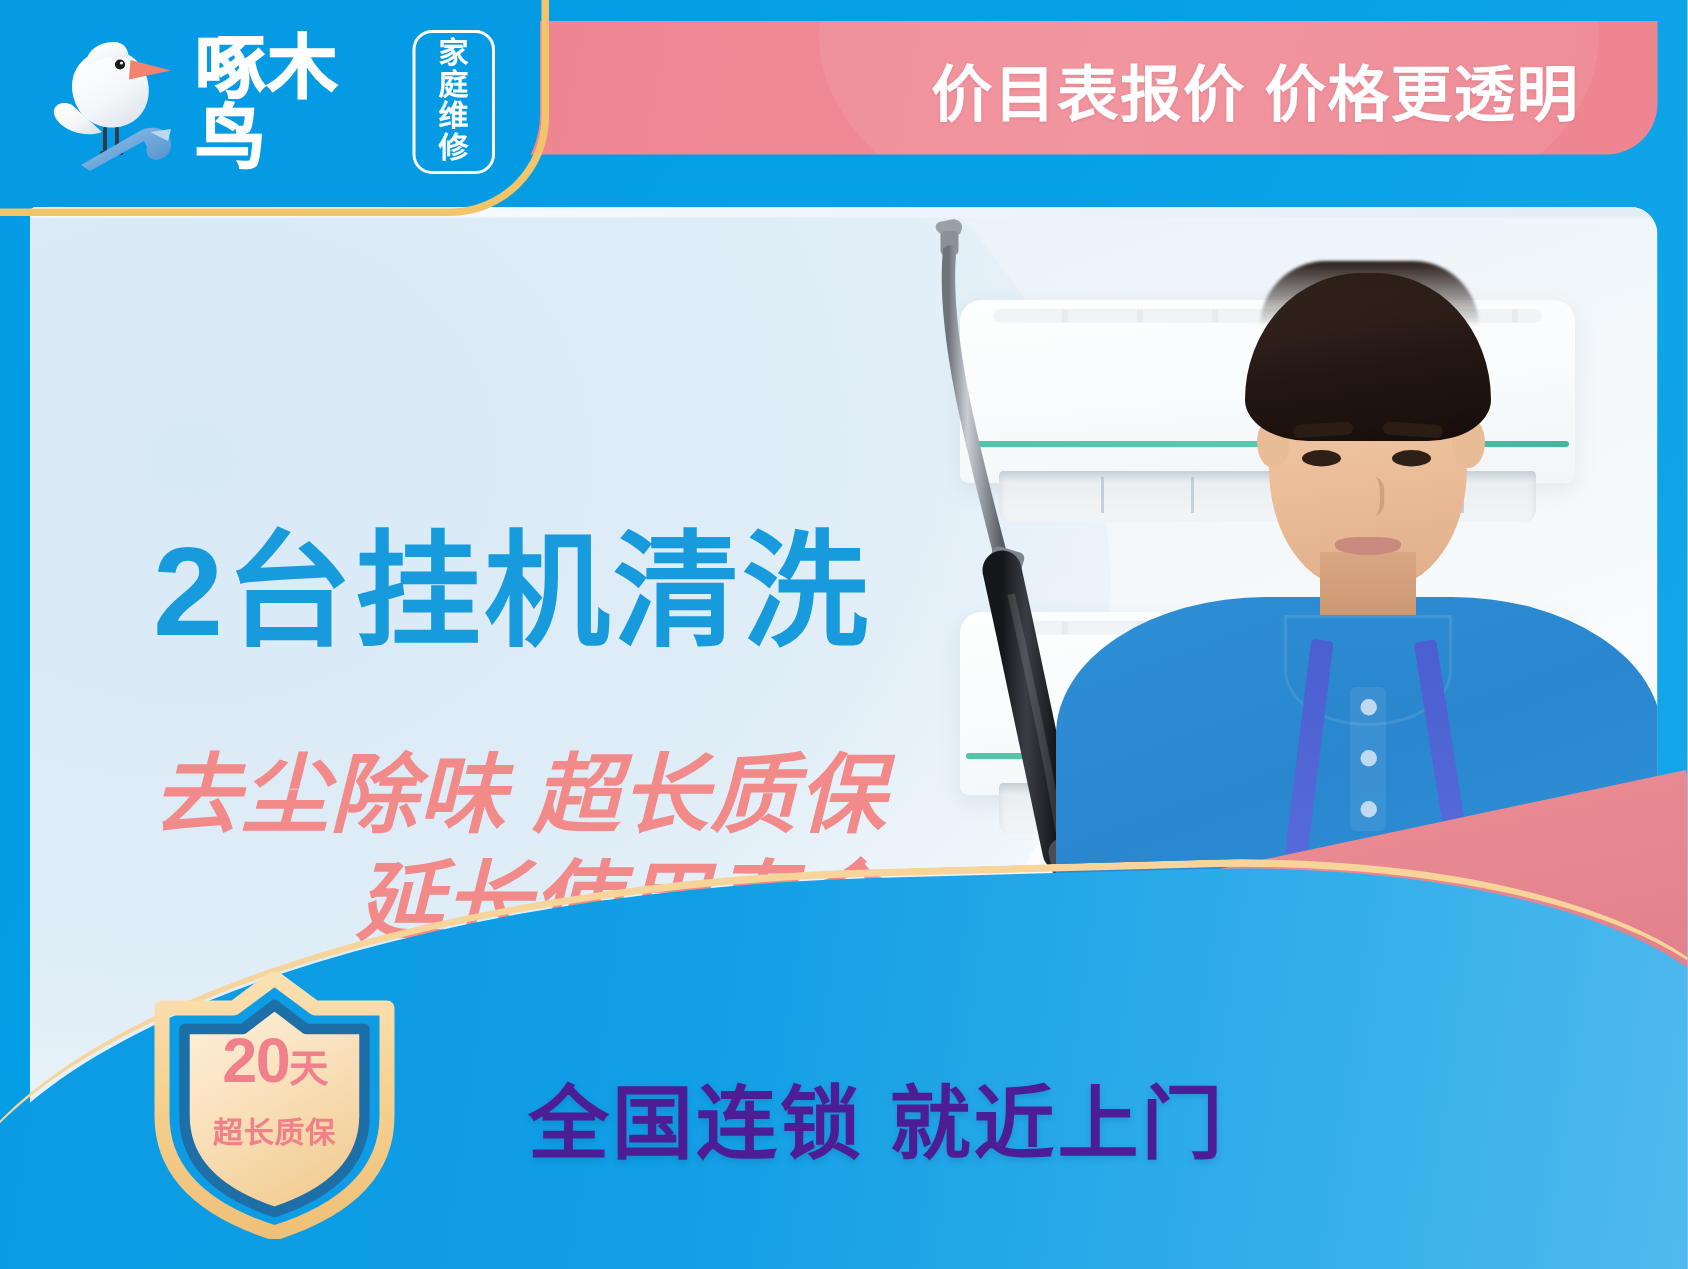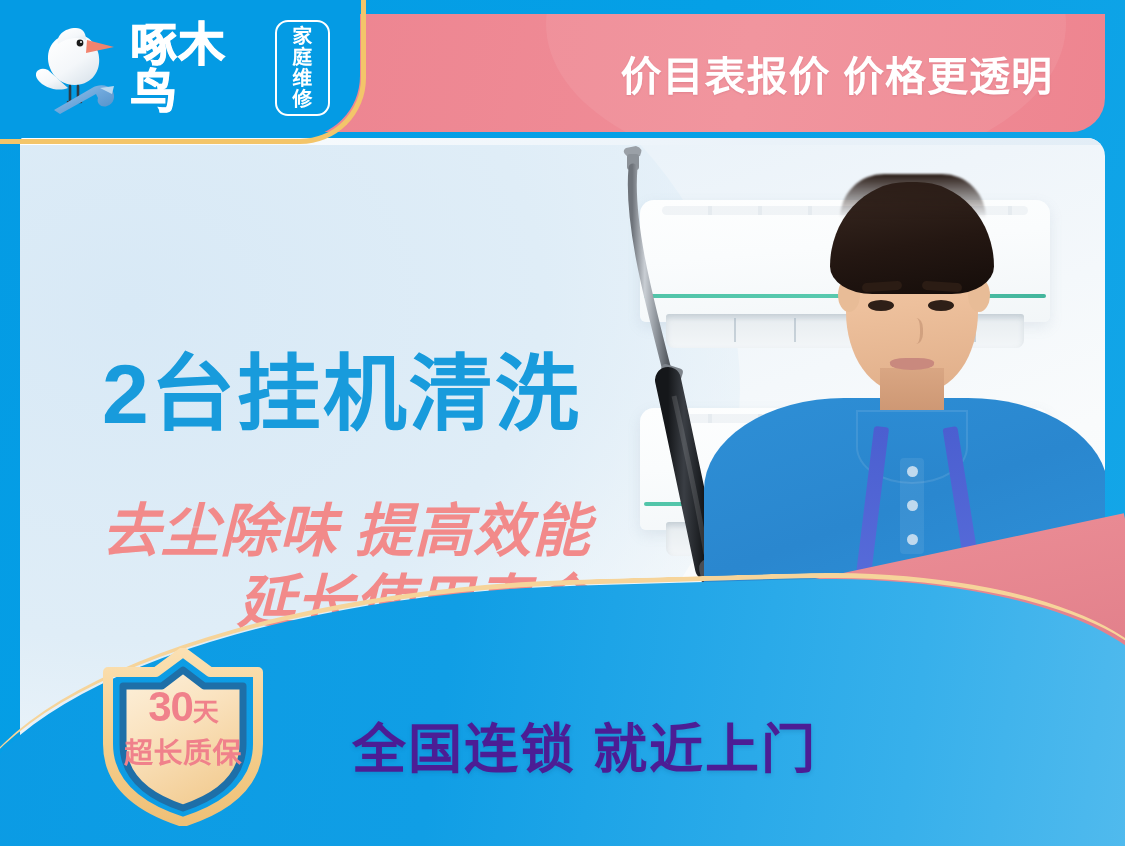--- a/index.html
+++ b/index.html
@@ -50,21 +50,21 @@
     box-sizing: border-box;
     z-index: 5;
   }
 
   
   .header-band {
     position: absolute;
     left: 306px;
     top: 14px;
     right: 20px;
-    height: 118px;
+    height: 89px;
     background: linear-gradient(100deg, #ED8591 0%, #F08D97 55%, #EE8590 100%);
     border-top-left-radius: 54px;
     border-bottom-right-radius: 34px;
     z-index: 3;
     overflow: hidden;
   }
   .header-band::after {
     content: "";
     position: absolute;
     left: 30%;
@@ -476,23 +476,23 @@
   }
   .shield-line1 {
     color: #F0818B;
     font-size: 42px;
     font-weight: bold;
     line-height: 1;
     letter-spacing: -1px;
   }
   .shield-line1 .unit { font-size: 26px; }
   .shield-line2 {
-    margin-top: 1px;
+    margin-top: 11px;
     color: #F0818B;
-    font-size: 29px;
+    font-size: 20px;
     font-weight: bold;
     letter-spacing: 0.5px;
   }
 </style>
 </head>
 <body>
 
 <div id="poster">
 
   <div class="frame-bg"></div>
@@ -578,21 +578,21 @@
           <text x="84" y="17" font-family="'Liberation Sans', sans-serif" font-size="7" fill="#FFFFFF">家庭</text>
           <text x="84" y="24" font-family="'Liberation Sans', sans-serif" font-size="7" fill="#FFFFFF">维修</text>
         </svg>
 
         <div class="tech-hand"></div>
       </div>
     </div>
 
     <div class="headline">2台挂机清洗</div>
     <div class="subline">
-      <span class="row">去尘除味 提高效能</span>
+      <span class="row">去尘除味 超长质保</span>
       <span class="row">延长使用寿命</span>
     </div>
   </div>
 
   <div class="diag-pink"></div>
   <div class="bottom-band-gold"></div>
   <div class="bottom-band"></div>
   <div class="bottom-text">全国连锁  就近上门</div>
 
   <div class="shield">
@@ -606,21 +606,21 @@
         <linearGradient id="shieldRim" x1="0" y1="0" x2="0" y2="1">
           <stop offset="0%" stop-color="#FBE0B2"></stop>
           <stop offset="55%" stop-color="#F4CE8C"></stop>
           <stop offset="100%" stop-color="#EFC077"></stop>
         </linearGradient>
       </defs>
       <path d="M85 4 L112 24 L160 24 L160 96 Q160 150 85 174 Q10 150 10 96 L10 24 L58 24 Z" fill="none" stroke="url(#shieldRim)" stroke-width="10" stroke-linejoin="round"></path>
       <path d="M85 22 L106 38 L145 38 L145 96 Q145 140 85 160 Q25 140 25 96 L25 38 L64 38 Z" fill="url(#shieldFill)" stroke="#1E6FA8" stroke-width="7" stroke-linejoin="round"></path>
     </svg>
     <div class="shield-inner-text">
-      <div class="shield-line1"><span>30</span><span class="unit">天</span></div>
+      <div class="shield-line1"><span>20</span><span class="unit">天</span></div>
       <div class="shield-line2">超长质保</div>
     </div>
   </div>
 
   <div class="logo-lobe-gold"></div>
   <div class="logo-lobe"></div>
 
   <div class="header-band">
     <div class="header-text">价目表报价 价格更透明</div>
   </div>

